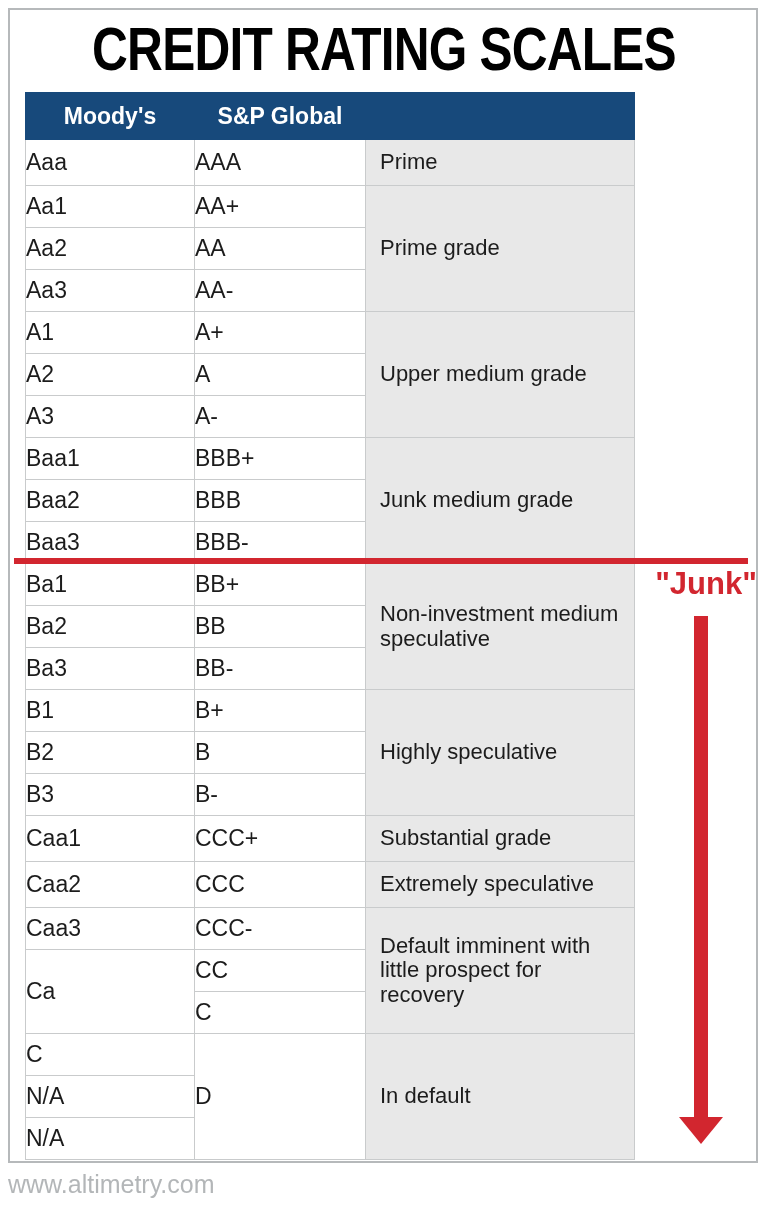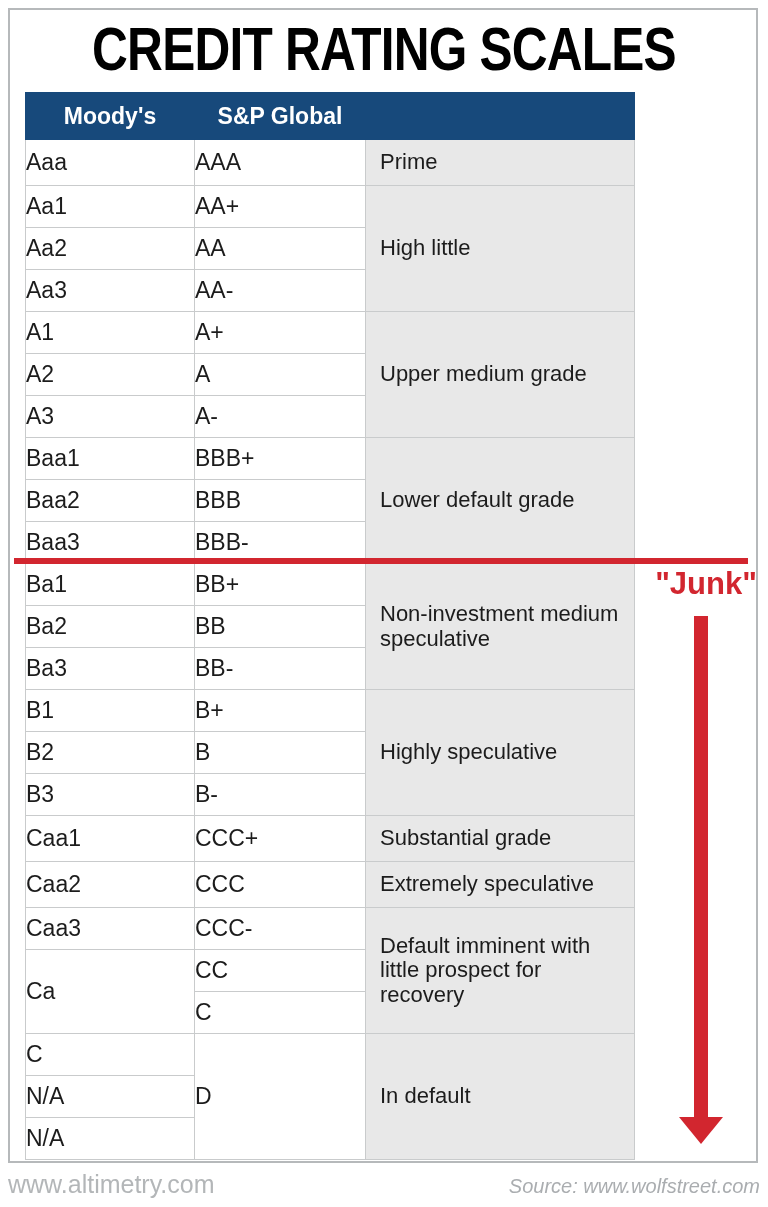--- a/index.html
+++ b/index.html
@@ -92,21 +92,21 @@
     </thead>
     <tbody>
         <tr>
           <td>Aaa</td>
           <td>AAA</td>
           <td class="desc">Prime</td>
         </tr>
         <tr>
           <td>Aa1</td>
           <td>AA+</td>
-          <td rowspan="3" class="desc">High little</td>
+          <td rowspan="3" class="desc">Prime grade</td>
         </tr>
         <tr>
           <td>Aa2</td>
           <td>AA</td>
         </tr>
         <tr>
           <td>Aa3</td>
           <td>AA-</td>
         </tr>
         <tr>
@@ -118,21 +118,21 @@
           <td>A2</td>
           <td>A</td>
         </tr>
         <tr>
           <td>A3</td>
           <td>A-</td>
         </tr>
         <tr>
           <td>Baa1</td>
           <td>BBB+</td>
-          <td rowspan="3" class="desc">Lower default grade</td>
+          <td rowspan="3" class="desc">Junk medium grade</td>
         </tr>
         <tr>
           <td>Baa2</td>
           <td>BBB</td>
         </tr>
         <tr>
           <td>Baa3</td>
           <td>BBB-</td>
         </tr>
         <tr>
@@ -197,15 +197,14 @@
       </tbody>
   </table>
 
   <div class="redline"></div>
   <div class="junk-label">"Junk"</div>
   <div class="arrow-shaft"></div>
   <div class="arrow-head"></div>
 
   <div class="footer">
     <span class="site">www.altimetry.com</span>
-    <span class="source">Source: www.wolfstreet.com</span>
   </div>
 </div>
 
 </body></html>

